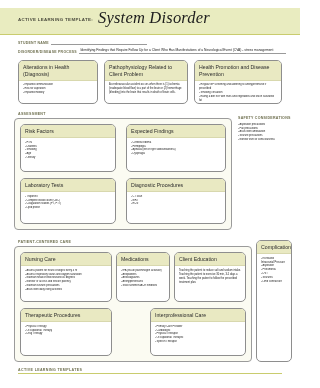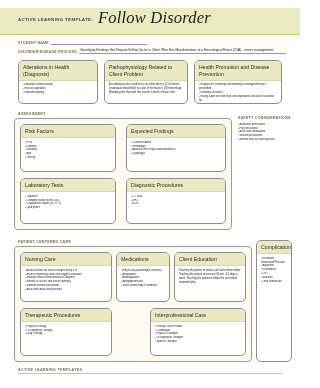--- a/index.html
+++ b/index.html
@@ -110,21 +110,21 @@
 </style>
 </head>
 <body>
 
 <div class="page">
 
   <div class="hdr-band"></div>
   <div class="hdr-rule"></div>
   <div class="hdr-inner">
     <span class="alt-label">Active Learning Template:</span>
-    <span class="doc-title">Follow Disorder</span>
+    <span class="doc-title">System Disorder</span>
   </div>
 
   <div class="fields">
     <div class="fieldrow">
       <span class="fieldlabel">Student Name</span>
       <span class="fieldline blank" style="max-width:95px;"></span>
       <span style="flex:1;"></span>
     </div>
     <div class="fieldrow">
       <span class="fieldlabel">Disorder/Disease Process</span>

